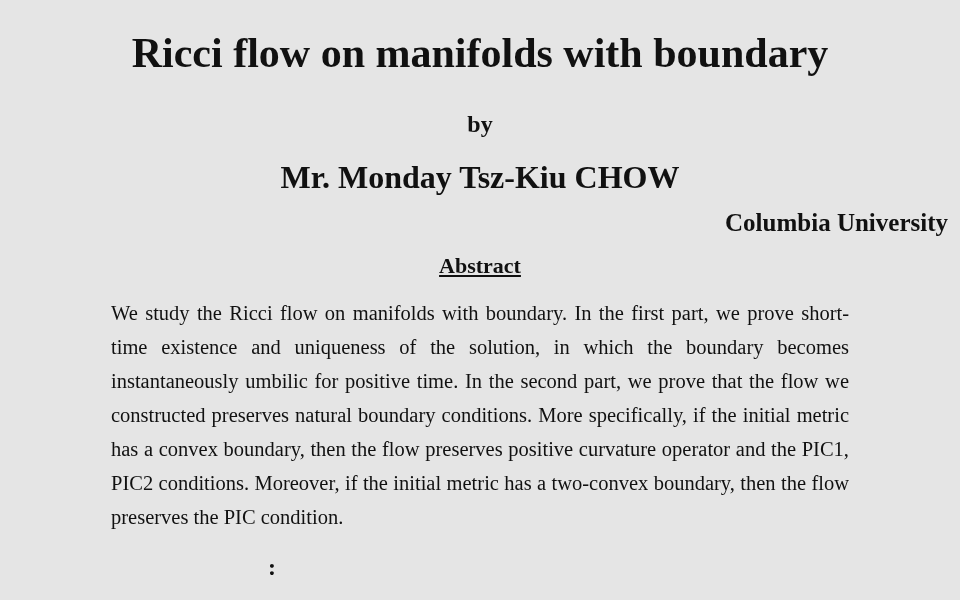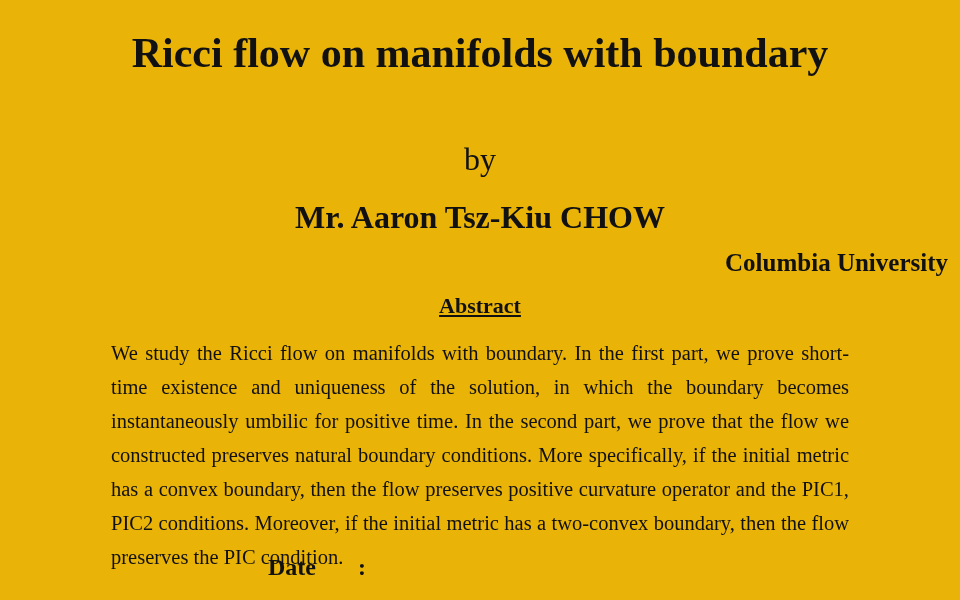--- a/index.html
+++ b/index.html
@@ -4,37 +4,37 @@
 <style>
   html, body {
     margin: 0;
     padding: 0;
     background: #ffffff;
   }
   .page {
     position: relative;
     width: 960px;
     height: 600px;
-    background: #eab308;
+    background: #e5e5e5;
     color: #111111;
     font-family: "Liberation Serif", "DejaVu Serif", serif;
     overflow: hidden;
   }
   .title {
     margin: 28px 0 0 0;
     text-align: center;
     font-size: 42px;
     font-weight: 700;
     line-height: 1.2;
   }
   .byline {
-    margin: 62px 0 0 0;
+    margin: 32px 0 0 0;
     text-align: center;
-    font-size: 32px;
-    font-weight: 400;
+    font-size: 24px;
+    font-weight: 700;
     line-height: 1.2;
   }
   .speaker-name {
     margin: 20px 0 0 0;
     text-align: center;
     font-size: 32px;
     font-weight: 700;
     line-height: 1.15;
   }
   .affiliation {
@@ -76,26 +76,25 @@
 </style>
 </head>
 <body>
 
 <div class="page">
 
   <h1 class="title">Ricci flow on manifolds with boundary</h1>
 
   <div class="byline">by</div>
 
-  <div class="speaker-name">Mr. Aaron Tsz-Kiu CHOW</div>
+  <div class="speaker-name">Mr. Monday Tsz-Kiu CHOW</div>
 
   <div class="affiliation">Columbia University</div>
 
   <div class="abstract-heading">Abstract</div>
 
   <p class="abstract-body">We study the Ricci flow on manifolds with boundary.  In the first part, we prove short-time existence and uniqueness of the solution, in which the boundary becomes instantaneously umbilic for positive time.  In the second part, we prove that the flow we constructed preserves natural boundary conditions.  More specifically, if the initial metric has a convex boundary, then the flow preserves positive curvature operator and the PIC1, PIC2 conditions.  Moreover, if the initial metric has a two-convex boundary, then the flow preserves the PIC condition.</p>
 
   <div class="date-row">
-    <span class="date-label">Date</span>
     <span class="date-sep">:</span>
   </div>
 
 </div>
 
 </body></html>

